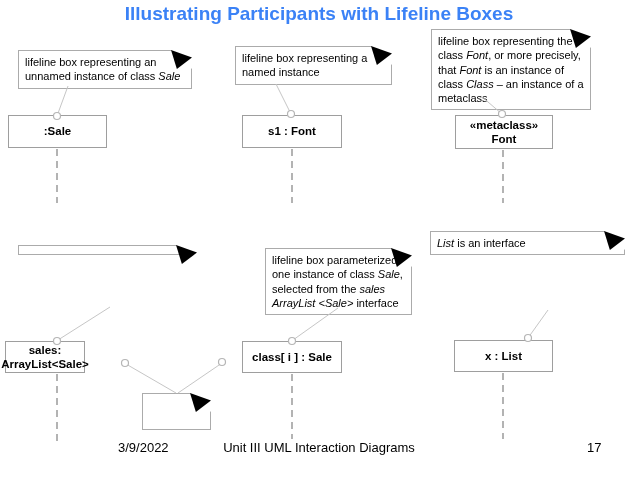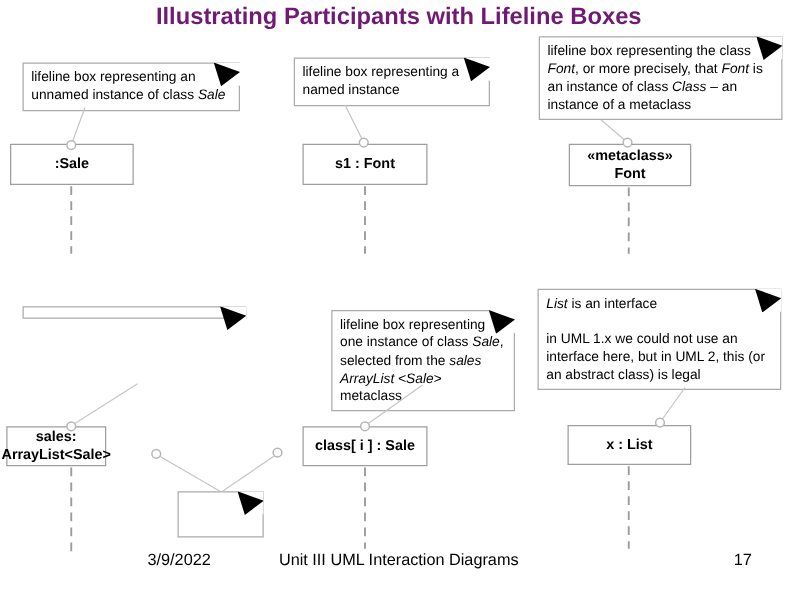--- a/index.html
+++ b/index.html
@@ -4,21 +4,21 @@
 <style>
   html,body{margin:0;padding:0;}
   body{
     width:638px;height:478px;position:relative;overflow:hidden;
     background:#ffffff;
     font-family:"Liberation Sans", sans-serif;
     color:#000;
   }
   .title{
     position:absolute;top:3px;left:0;width:100%;
-    text-align:center;font-size:19px;font-weight:bold;color:#701a75;
+    text-align:center;font-size:19px;font-weight:bold;color:#3b82f6;
   }
   svg.overlay{
     position:absolute;top:0;left:0;z-index:5;pointer-events:none;
   }
   .note{
     position:absolute;z-index:1;box-sizing:border-box;
     background:#fff;border:1px solid #ababab;
     padding:4px 6px;font-size:11px;line-height:1.3;
   }
   .note p{margin:0;}
@@ -86,50 +86,49 @@
 </div>
 
 <div class="note" style="left:235px;top:46px;width:157px;min-height:37px;">
   <span class="fold">
       <span class="notch"></span>
       <span class="flap"></span>
     </span>
   <p><span>lifeline box representing a named instance</span></p>
 </div>
 
-<div class="note" style="left:431px;top:29px;width:195px;">
+<div class="note" style="left:431px;top:29px;width:160px;">
   <span class="fold">
       <span class="notch"></span>
       <span class="flap"></span>
     </span>
   <p><span>lifeline box representing the class </span><i>Font</i><span>, or more precisely, that </span><i>Font</i><span> is an instance of class </span><i>Class</i><span> – an instance of a metaclass</span></p>
 </div>
 
 <div class="note" style="left:18px;top:245px;width:179px;">
   <span class="fold">
       <span class="notch"></span>
       <span class="flap"></span>
     </span>
 </div>
 
 <div class="note" style="left:265px;top:248px;width:147px;">
   <span class="fold">
       <span class="notch"></span>
       <span class="flap"></span>
     </span>
-  <p><span>lifeline box representing one instance of class </span><i>Sale</i><span>, selected from the </span><i>sales</i><span> </span><i>ArrayList &lt;Sale&gt;</i><span> metaclass</span></p>
+  <p><span>lifeline box parameterized one instance of class </span><i>Sale</i><span>, selected from the </span><i>sales</i><span> </span><i>ArrayList &lt;Sale&gt;</i><span> interface</span></p>
 </div>
 
 <div class="note" style="left:430px;top:231px;width:195px;">
   <span class="fold">
       <span class="notch"></span>
       <span class="flap"></span>
     </span>
   <p><i>List</i><span> is an interface</span></p>
-  <p><span>in UML 1.x we could not use an interface here, but in UML 2, this (or an abstract class) is legal</span></p>
 </div>
 
 <div class="note" style="left:142px;top:393px;width:69px;min-height:37px;">
   <span class="fold">
       <span class="notch"></span>
       <span class="flap"></span>
     </span>
 </div>
 
 <div class="lbox" style="left:8px;top:115px;width:99px;height:33px;">

